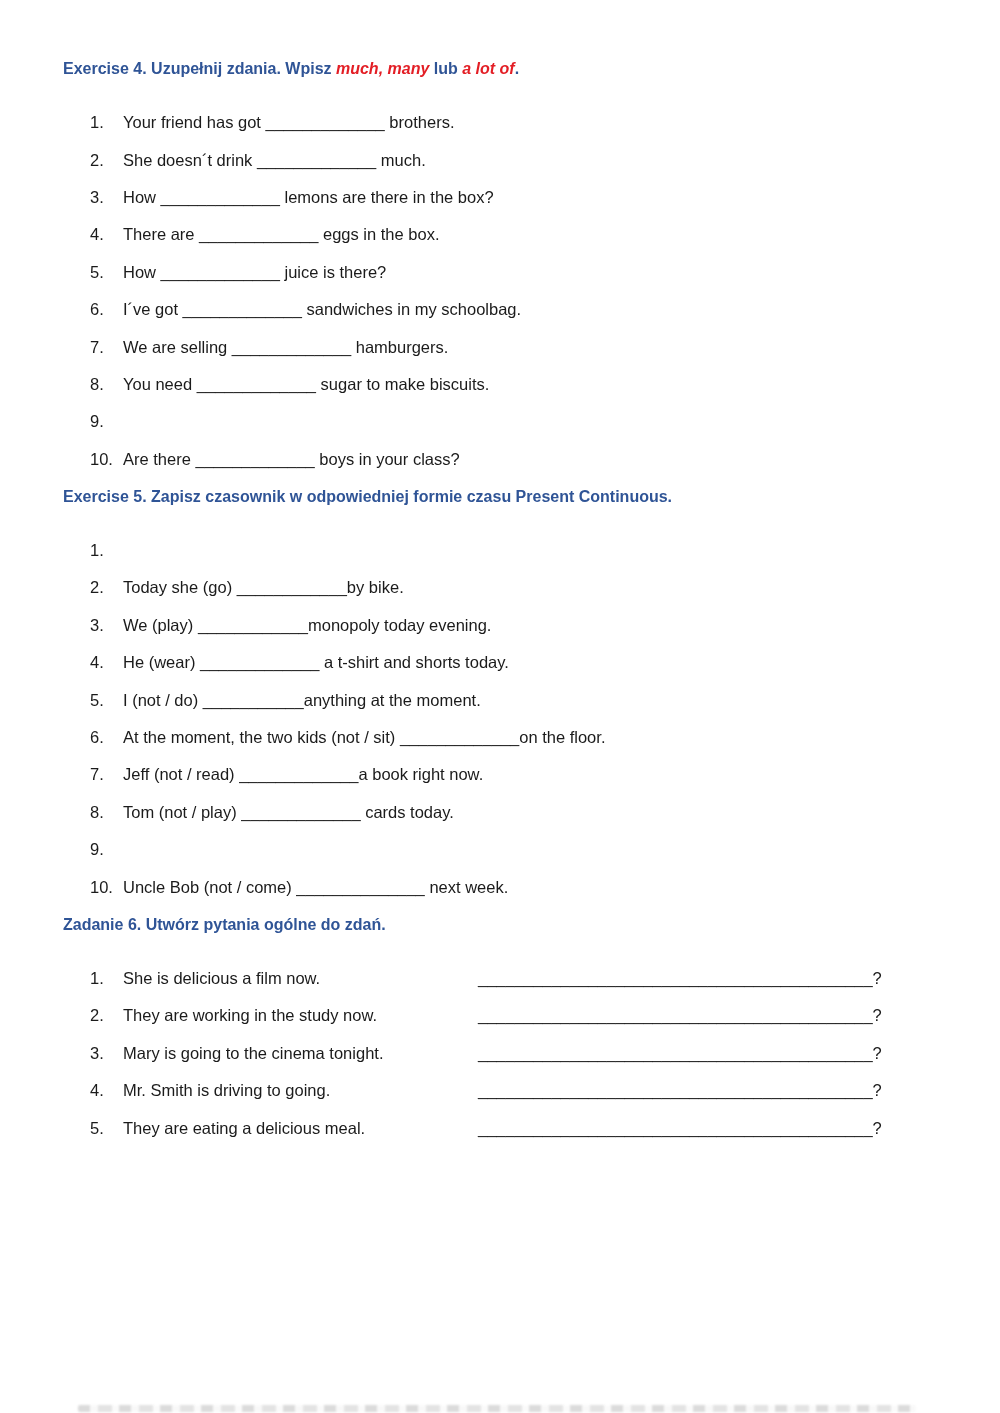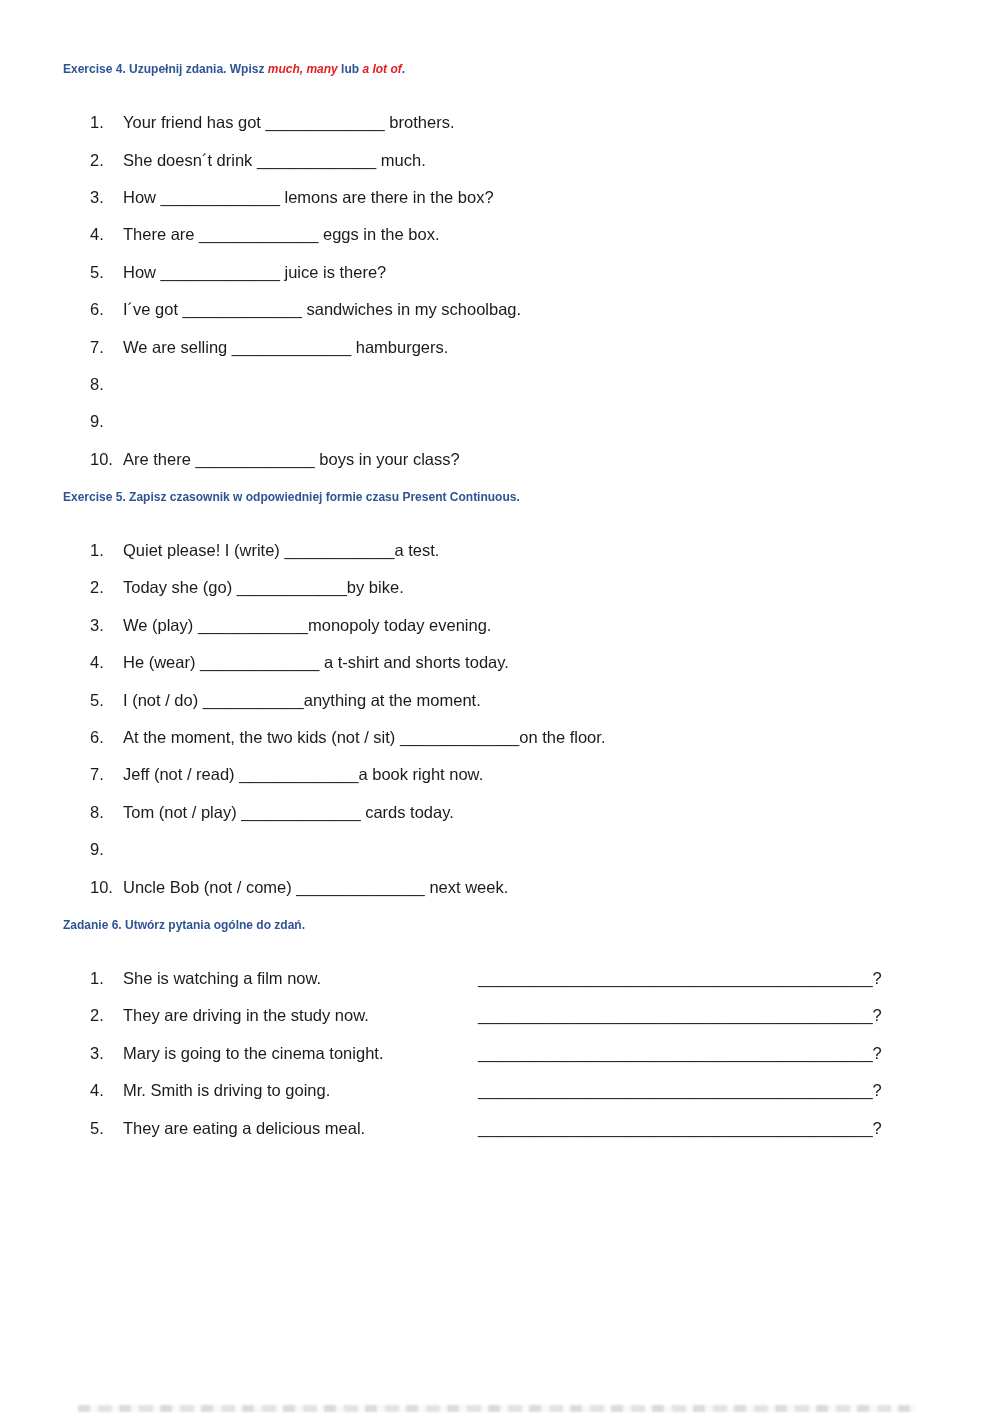--- a/index.html
+++ b/index.html
@@ -12,21 +12,21 @@
     color: #1b1b1b;
     overflow: hidden;
   }
   .page {
     width: 1000px;
     height: 1413px;
     padding: 58px 60px 0 63px;
     position: relative;
   }
   .heading {
-    font-size: 12px;
+    font-size: 16px;
     font-weight: bold;
     color: #2f5496;
     line-height: 22px;
     white-space: pre-wrap;
   }
   .heading .red {
     color: #e31e25;
     font-style: italic;
   }
   .section { margin-top: 8px; }
@@ -112,39 +112,39 @@
         <span class="txt">I´ve got _____________ sandwiches in my schoolbag.</span>
       </li>
 
       <li class="row">
         <span class="num">7.</span>
         <span class="txt">We are selling _____________ hamburgers.</span>
       </li>
 
       <li class="row">
         <span class="num">8.</span>
+        <span class="txt">You need _____________ sugar to make biscuits.</span>
       </li>
 
       <li class="row">
         <span class="num">9.</span>
       </li>
 
       <li class="row">
         <span class="num">10.</span>
         <span class="txt">Are there _____________ boys in your class?</span>
       </li>
     </ol>
 
   <h2 class="heading section">Exercise 5. Zapisz czasownik w odpowiedniej formie czasu Present Continuous.</h2>
 
   <ol class="list">
 
       <li class="row">
         <span class="num">1.</span>
-        <span class="txt">Quiet please! I (write) ____________a test.</span>
       </li>
 
       <li class="row">
         <span class="num">2.</span>
         <span class="txt">Today she (go) ____________by bike.</span>
       </li>
 
       <li class="row">
         <span class="num">3.</span>
         <span class="txt">We (play) ____________monopoly today evening.</span>
@@ -184,27 +184,27 @@
         <span class="txt">Uncle Bob (not / come) ______________ next week.</span>
       </li>
     </ol>
 
   <h2 class="heading section">Zadanie 6. Utwórz pytania ogólne do zdań.</h2>
 
   <ol class="list">
 
       <li class="row z6">
         <span class="num">1.</span>
-        <span class="txt">She is watching a film now.</span>
+        <span class="txt">She is delicious a film now.</span>
         <span class="answer-line">___________________________________________?</span>
       </li>
 
       <li class="row z6">
         <span class="num">2.</span>
-        <span class="txt">They are driving in the study now.</span>
+        <span class="txt">They are working in the study now.</span>
         <span class="answer-line">___________________________________________?</span>
       </li>
 
       <li class="row z6">
         <span class="num">3.</span>
         <span class="txt">Mary is going to the cinema tonight.</span>
         <span class="answer-line">___________________________________________?</span>
       </li>
 
       <li class="row z6">

